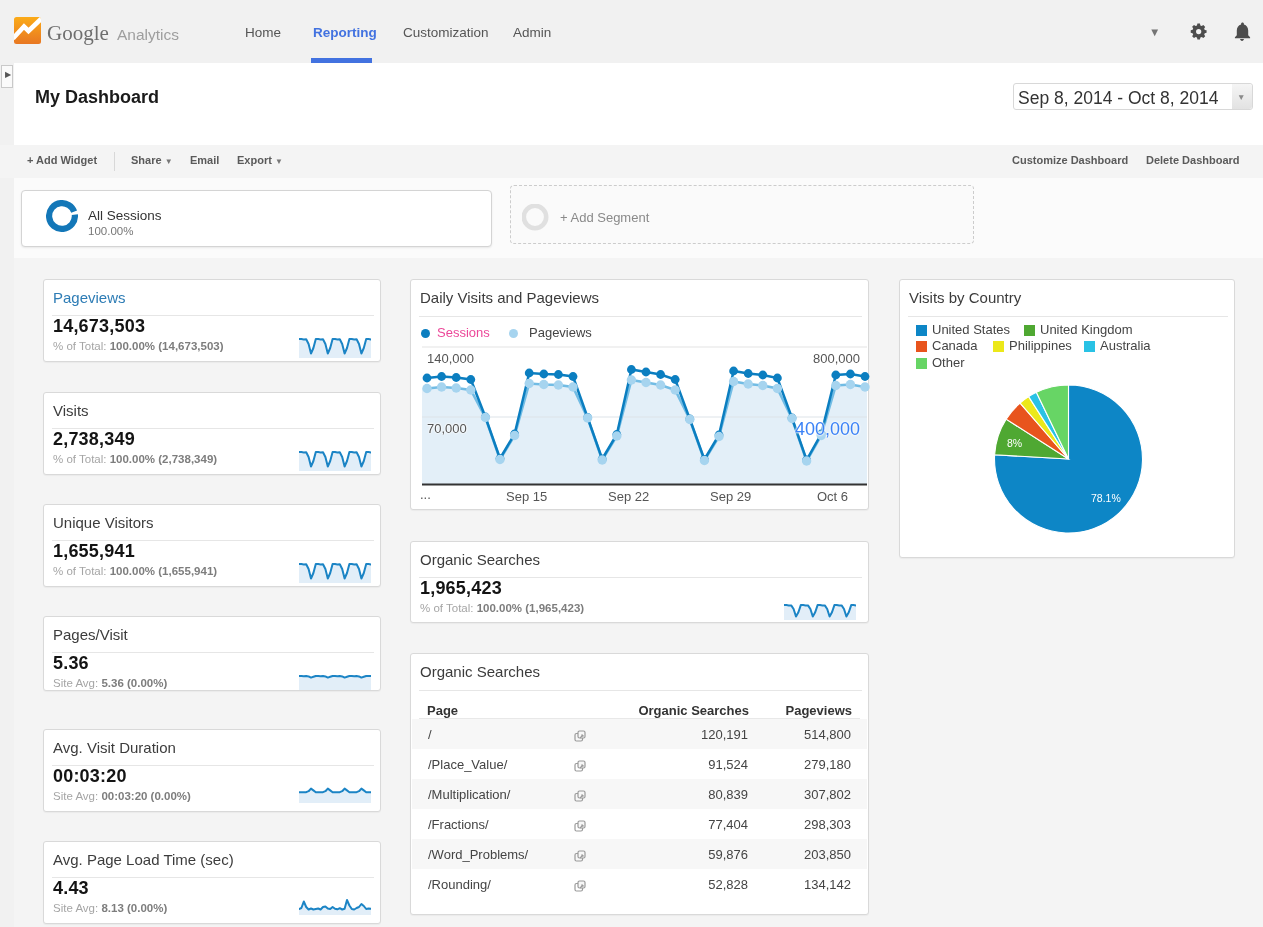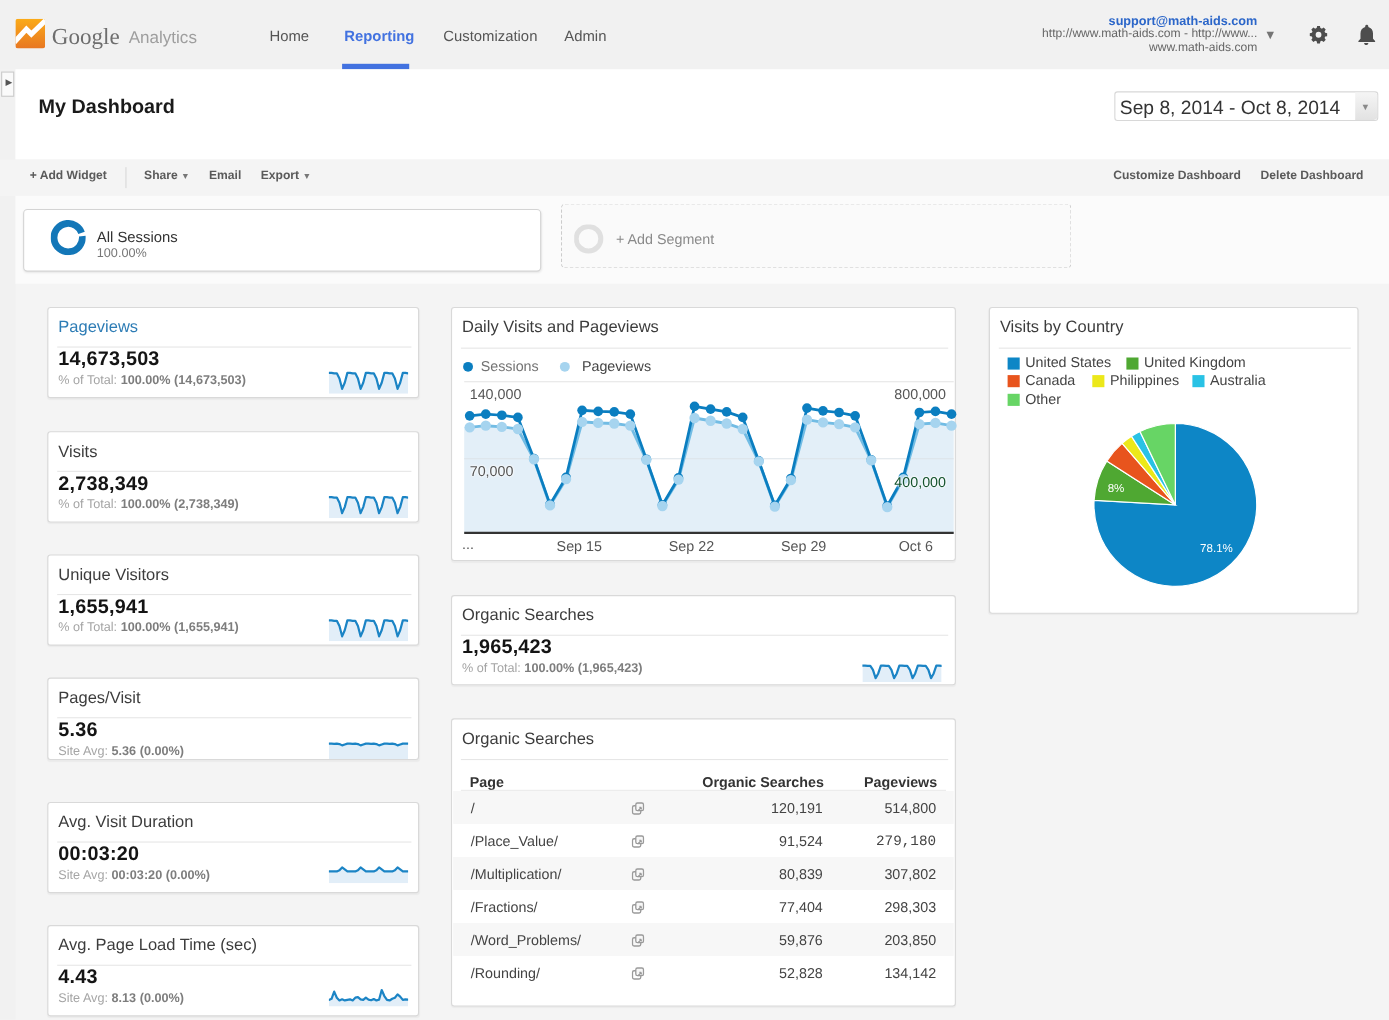--- a/index.html
+++ b/index.html
@@ -24,25 +24,20 @@
         <rect width="27" height="27" rx="2.5" fill="url(#lg)"></rect>
         <path d="M-1 21.5 L10 9.5 L14.5 14 L28 1" fill="none" stroke="#ffffff" stroke-width="4.6" clip-path="url(#sq)"></path>
       </svg></div>
   <div class="abs" style="left:47px;top:21px;font-family:'Liberation Serif',serif;font-size:21px;color:#6e6e6e;letter-spacing:0px;">Google</div>
   <div class="abs" style="left:117px;top:26px;font-size:15.5px;color:#9e9e9e;">Analytics</div>
   <div class="abs" style="left:245px;top:25px;font-size:13.5px;color:#555;">Home</div>
   <div class="abs" style="left:313px;top:25px;font-size:13.5px;font-weight:bold;color:#4272e0;">Reporting</div>
   <div class="abs" style="left:403px;top:25px;font-size:13.5px;color:#555;">Customization</div>
   <div class="abs" style="left:513px;top:25px;font-size:13.5px;color:#555;">Admin</div>
   <div class="abs" style="left:311px;top:58px;width:61px;height:5px;background:#4272e0;"></div>
-  <div class="abs" style="left:903px;top:14px;width:240px;text-align:right;">
-     <div style="font-size:11.5px;font-weight:bold;color:#2b66c9;line-height:12px;">support@math-aids.com</div>
-     <div style="font-size:11px;color:#666;line-height:11.5px;">http://www.math-aids.com - http://www...</div>
-     <div style="font-size:11px;color:#666;line-height:11.5px;">www.math-aids.com</div>
-  </div>
   <div class="abs" style="left:1149px;top:26px;font-size:11.5px;color:#757575;">▼</div>
   <div class="abs" style="left:1190px;top:23px;"><svg width="17" height="17" viewBox="0 0 20 20">
         <path fill="#4d4d4d" d="M18.5 11.6v-3l-2.2-.5c-.15-.55-.37-1.07-.66-1.55l1.25-1.95-2.2-2.2-1.95 1.25c-.48-.29-1-.51-1.55-.66L10.7.7h-3l-.5 2.24c-.55.15-1.07.37-1.55.66L3.7 2.35l-2.2 2.2L2.75 6.5c-.29.48-.51 1-.66 1.55l-2.24.5v3l2.24.5c.15.55.37 1.07.66 1.55L1.5 15.55l2.2 2.2 1.95-1.25c.48.29 1 .51 1.55.66l.5 2.24h3l.5-2.24c.55-.15 1.07-.37 1.55-.66l1.95 1.25 2.2-2.2-1.25-1.95c.29-.48.51-1 .66-1.55l2.24-.45zM9.2 13.2a3.1 3.1 0 1 1 0-6.2 3.1 3.1 0 0 1 0 6.2z" transform="translate(1,0)"></path>
       </svg></div>
   <div class="abs" style="left:1233px;top:22px;"><svg width="19" height="19" viewBox="0 0 19 20">
         <path fill="#4d4d4d" d="M9.5 20c1.1 0 2-.9 2-2h-4c0 1.1.9 2 2 2zm6.5-6V9c0-3.07-1.63-5.64-4.5-6.32V2C11.5 1.17 10.83.5 10 .5S8.5 1.17 8.5 2v.68C5.64 3.36 4 5.92 4 9v5l-2 2v1h16v-1l-2-2z" transform="translate(-0.5,0)"></path>
       </svg></div>
 </div>
 
 <div class="abs" style="left:0;top:63px;width:14px;height:864px;background:#f1f1f1;"></div>
@@ -219,27 +214,27 @@
         <circle cx="366.4" cy="108.5" r="4.7" fill="#a6d4ef"></circle>
         <circle cx="381.0" cy="138.5" r="4.7" fill="#a6d4ef"></circle>
         <circle cx="395.6" cy="181.0" r="4.7" fill="#a6d4ef"></circle>
         <circle cx="410.2" cy="155.5" r="4.7" fill="#a6d4ef"></circle>
         <circle cx="424.8" cy="105.5" r="4.7" fill="#a6d4ef"></circle>
         <circle cx="439.4" cy="104.5" r="4.7" fill="#a6d4ef"></circle>
         <circle cx="454.0" cy="107.0" r="4.7" fill="#a6d4ef"></circle>
         <line x1="11" y1="204.5" x2="456" y2="204.5" stroke="#333333" stroke-width="2"></line>
       </svg></div>
   <div style="position:absolute;left:10px;top:49px;width:9px;height:9px;border-radius:50%;background:#0b7ec0;"></div>
-  <div style="position:absolute;left:26px;top:45px;font-size:13px;color:#737373;">Sessions</div>
+  <div style="position:absolute;left:26px;top:45px;font-size:13px;color:#ec4899;">Sessions</div>
   <div style="position:absolute;left:98px;top:49px;width:9px;height:9px;border-radius:50%;background:#a6d4ef;"></div>
   <div style="position:absolute;left:118px;top:45px;font-size:13px;color:#444;">Pageviews</div>
   <div class="glow" style="position:absolute;left:16px;top:71px;font-size:13px;color:#555;">140,000</div>
   <div class="glow" style="position:absolute;left:16px;top:141px;font-size:13px;color:#555;">70,000</div>
   <div class="glow" style="position:absolute;right:8px;top:71px;font-size:13px;color:#555;">800,000</div>
-  <div class="glow" style="position:absolute;right:8px;top:151px;font-size:13px;color:#14532d;">400,000</div>
+  <div class="glow" style="position:absolute;right:8px;top:139px;font-size:18px;color:#3b82f6;">400,000</div>
   <div style="position:absolute;left:9px;top:207px;font-size:13px;color:#555;">...</div>
   <div style="position:absolute;left:95px;top:209px;width:46px;font-size:13px;color:#555;">Sep 15</div>
   <div style="position:absolute;left:197px;top:209px;width:46px;font-size:13px;color:#555;">Sep 22</div>
   <div style="position:absolute;left:299px;top:209px;width:46px;font-size:13px;color:#555;">Sep 29</div>
   <div style="position:absolute;left:406px;top:209px;width:40px;font-size:13px;color:#555;">Oct 6</div>
 </div>
 
 <div class="card" style="left:410px;top:541px;width:459px;height:82px;">
   <div style="position:absolute;left:9px;top:9px;font-size:15px;color:#3c3c3c;">Organic Searches</div>
   <div style="position:absolute;left:8px;right:6px;top:35px;border-top:1px solid #e6e6e6;"></div>
@@ -269,21 +264,21 @@
 <span style="position:absolute;right:16px;top:8px;font-size:13px;color:#444;">514,800</span>
 </div>
     <div style="position:absolute;left:1px;right:1px;top:95px;height:30px;background:#ffffff;">
 <span style="position:absolute;left:16px;top:8px;font-size:13px;color:#444;">/Place_Value/</span>
 <span style="position:absolute;left:162px;top:9px;"><svg width="12" height="12" viewBox="0 0 12 12">
           <rect x="1" y="3.5" width="7.5" height="7.5" rx="1.5" fill="none" stroke="#9a9a9a" stroke-width="1.2"></rect>
           <rect x="4" y="1" width="7" height="7" rx="1.5" fill="#f7f7f7" stroke="#9a9a9a" stroke-width="1.2"></rect>
           <path d="M6 8 L9 5 M9 5 L7.2 5 M9 5 L9 6.8" stroke="#9a9a9a" stroke-width="1.1" fill="none"></path>
         </svg></span>
 <span style="position:absolute;right:119px;top:8px;font-size:13px;color:#444;">91,524</span>
-<span style="position:absolute;right:16px;top:8px;font-size:13px;color:#444;font-family:Liberation Mono, monospace;">279,180</span>
+<span style="position:absolute;right:16px;top:8px;font-size:13px;color:#444;">279,180</span>
 </div>
     <div style="position:absolute;left:1px;right:1px;top:125px;height:30px;background:#f7f7f7;">
 <span style="position:absolute;left:16px;top:8px;font-size:13px;color:#444;">/Multiplication/</span>
 <span style="position:absolute;left:162px;top:9px;"><svg width="12" height="12" viewBox="0 0 12 12">
           <rect x="1" y="3.5" width="7.5" height="7.5" rx="1.5" fill="none" stroke="#9a9a9a" stroke-width="1.2"></rect>
           <rect x="4" y="1" width="7" height="7" rx="1.5" fill="#f7f7f7" stroke="#9a9a9a" stroke-width="1.2"></rect>
           <path d="M6 8 L9 5 M9 5 L7.2 5 M9 5 L9 6.8" stroke="#9a9a9a" stroke-width="1.1" fill="none"></path>
         </svg></span>
 <span style="position:absolute;right:119px;top:8px;font-size:13px;color:#444;">80,839</span>
 <span style="position:absolute;right:16px;top:8px;font-size:13px;color:#444;">307,802</span>

